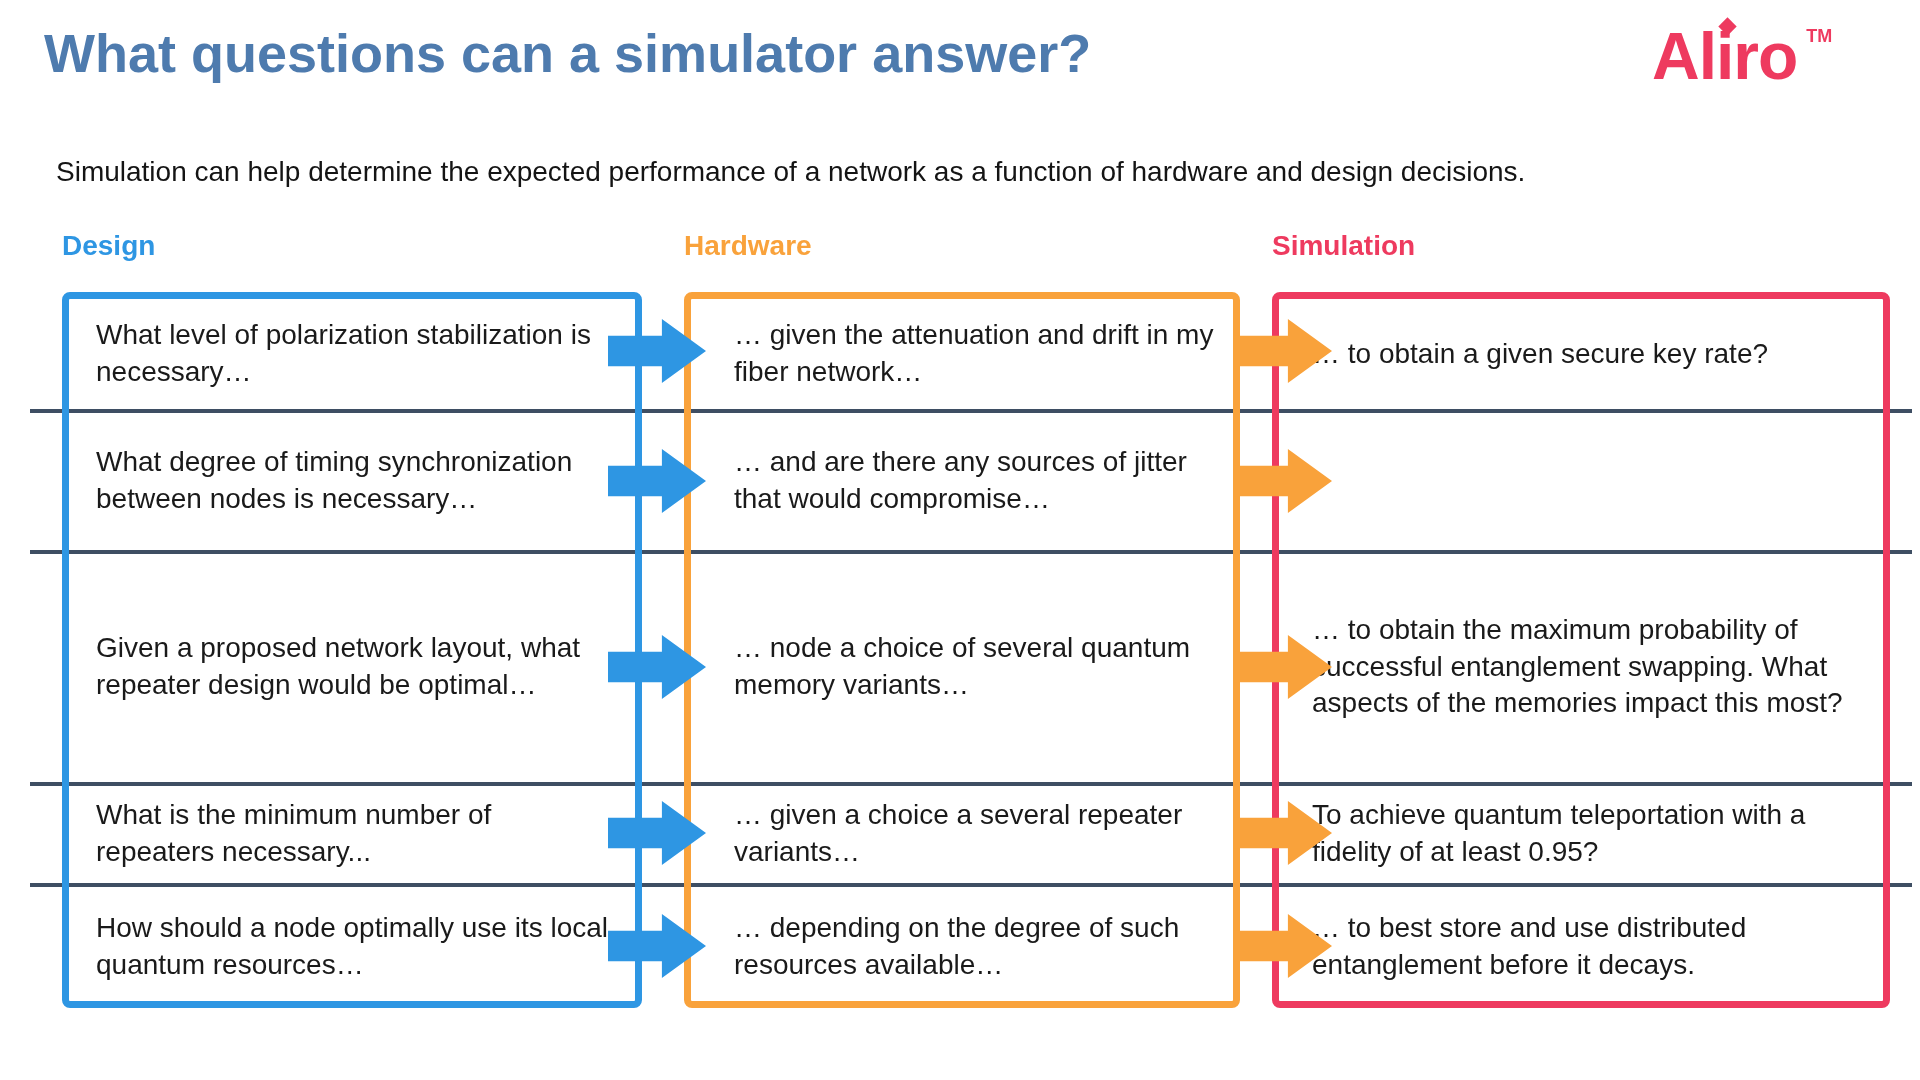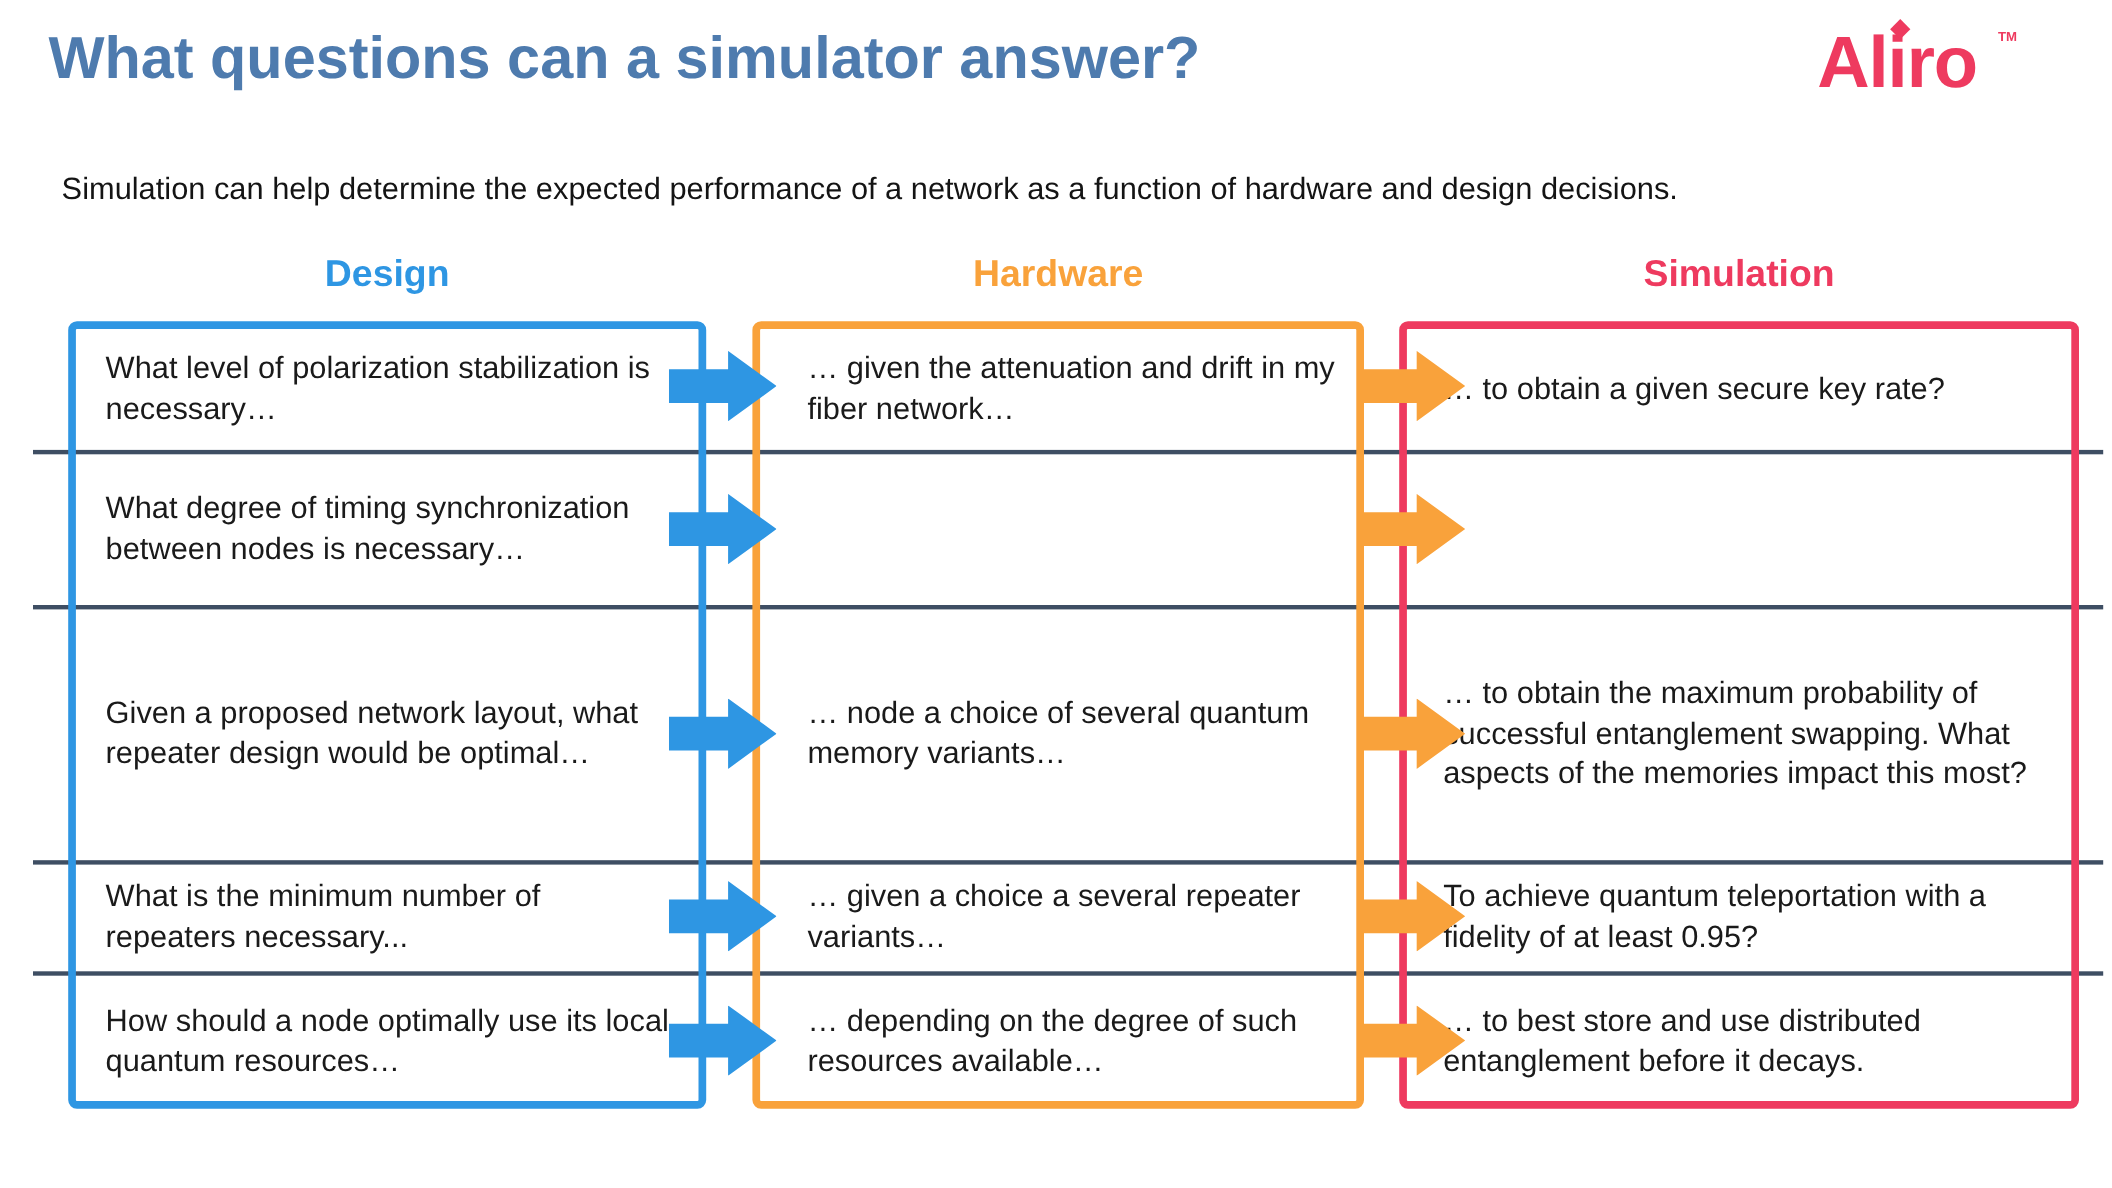--- a/index.html
+++ b/index.html
@@ -8,30 +8,30 @@
     font-family:"Liberation Sans", sans-serif; overflow:hidden;
   }
   .title {
     position:absolute; left:44px; top:22px;
     font-size:54px; font-weight:bold; color:#4e7bae; letter-spacing:0px;text-align:right;
   }
   .logo {
     position:absolute; left:1652px; top:18px; color:#ee3a5f;
     font-size:66px; font-weight:bold; letter-spacing:-1px; white-space:nowrap;
   }
-  .logo .tm { font-size:12px; font-weight:bold; vertical-align:top; position:relative; top:8px; margin-left:19px; letter-spacing:0; }
+  .logo .tm { font-size:18px; font-weight:bold; vertical-align:top; position:relative; top:8px; margin-left:9px; letter-spacing:0; }
   .logo .diamond {
     position:absolute; width:13px; height:13px; background:#ee3a5f;
     transform:rotate(45deg); left:69px; top:2px;
   }
   .subtitle {
     position:absolute; left:56px; top:156px; font-size:28px; color:#141414;
   }
   .col-header {
-    position:absolute; top:230px; font-size:34px; font-weight:bold; text-align:center;
+    position:absolute; top:230px; font-size:28px; font-weight:bold; text-align:left;
   }
   #hdr-design { left:62px; width:580px; color:#2e96e3; }
   #hdr-hardware { left:684px; width:556px; color:#f9a23b; }
   #hdr-performance { left:1272px; width:618px; color:#ee3a5f; }
 
   .divider {
     position:absolute; left:30px; width:1882px; height:4px; background:#3e4e63;
   }
   #div-1 { top:409px; }
   #div-2 { top:550px; }
@@ -105,20 +105,23 @@
   <div class="cell c2 r1">
       <span>… given the attenuation and drift in my fiber network…</span>
     </div>
   <div class="cell c3 r1">
       <span>… to obtain a given secure key rate?</span>
     </div>
 
   <div class="cell c1 r2">
       <span>What degree of timing synchronization between nodes is necessary…</span>
     </div>
+  <div class="cell c2 r2">
+      <span>… and are there any sources of jitter that would compromise…</span>
+    </div>
 
   <div class="cell c1 r3">
       <span>Given a proposed network layout, what repeater design would be optimal…</span>
     </div>
   <div class="cell c2 r3">
       <span>… node a choice of several quantum memory variants…</span>
     </div>
   <div class="cell c3 r3">
       <span>… to obtain the maximum probability of successful entanglement swapping. What aspects of the memories impact this most?</span>
     </div>

